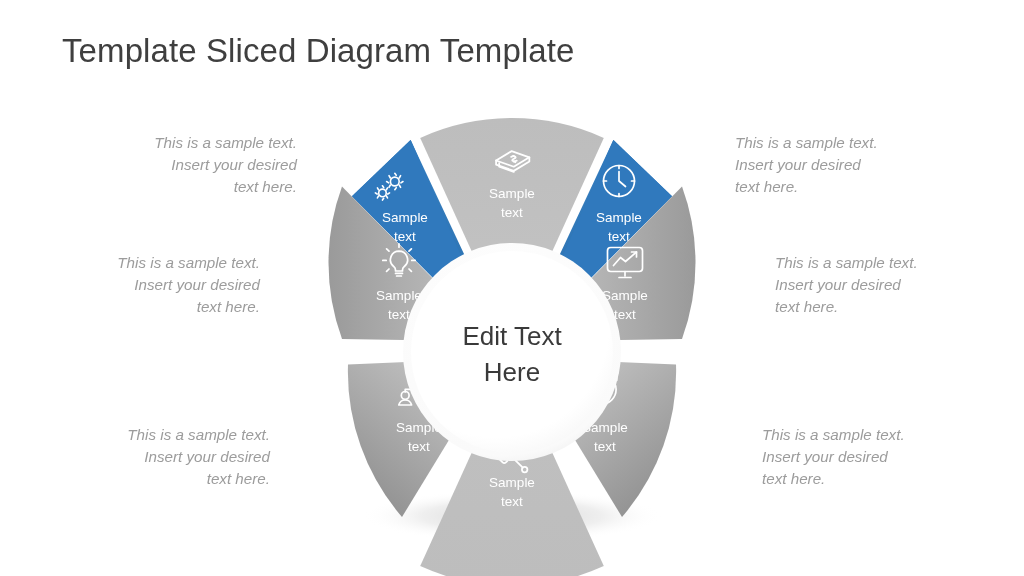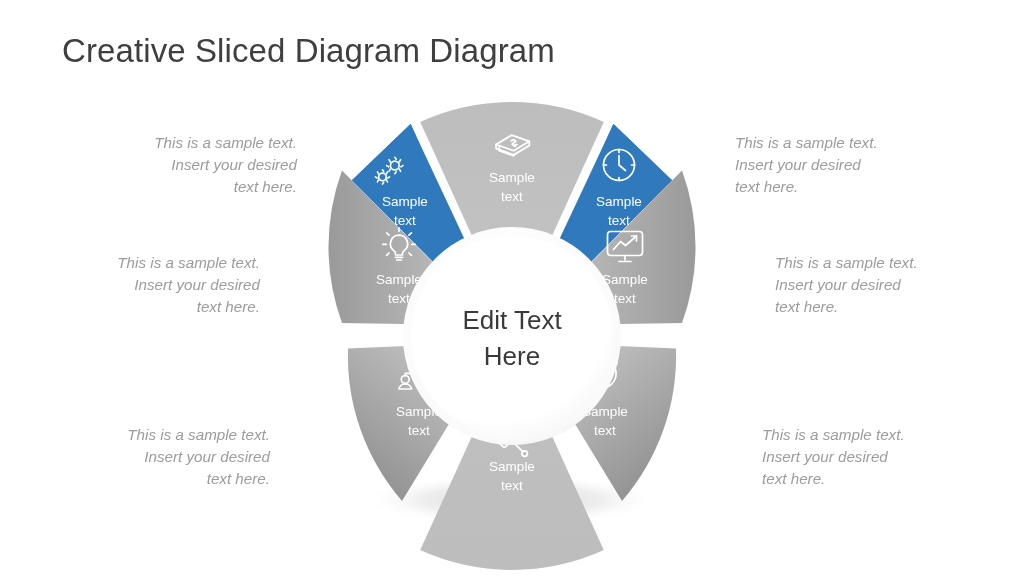--- a/index.html
+++ b/index.html
@@ -33,21 +33,21 @@
     color: #3f3f3f;
     letter-spacing: 0.1px;
     white-space: nowrap;
     line-height: 1.2;
   }
 
   
   #diagram {
     position: absolute;
     left: 272px;
-    top: 96px;
+    top: 112px;
     width: 480px;
     height: 450px;
   }
   #diagram svg {
     display: block;
     width: 480px;
     height: 450px;
     overflow: visible;
   }
 
@@ -90,21 +90,21 @@
     stroke-width: 1.7;
     stroke-linecap: round;
     stroke-linejoin: round;
   }
 </style>
 </head>
 <body>
 
 <div id="slide">
 
-  <div id="page-title">Creative Sliced Diagram Diagram</div>
+  <div id="page-title">Template Sliced Diagram Template</div>
 
   <div id="diagram">
     <svg viewBox="0 0 480 450" xmlns="http://www.w3.org/2000/svg">
       <defs>
 
         <linearGradient id="gradRight" x1="0" y1="0" x2="1" y2="0">
           <stop offset="0%" stop-color="#c6c6c6"></stop>
           <stop offset="100%" stop-color="#9a9a9a"></stop>
         </linearGradient>
         <linearGradient id="gradLeft" x1="1" y1="0" x2="0" y2="0">

